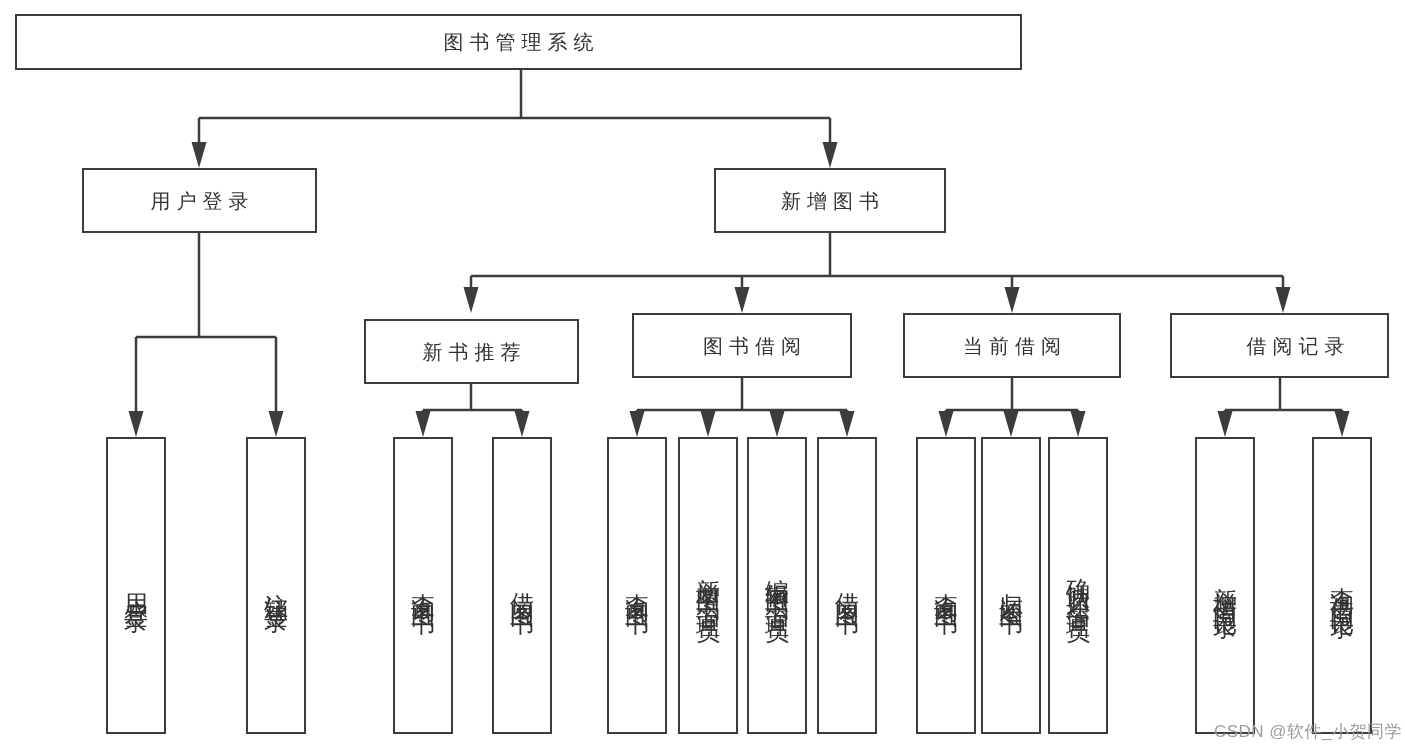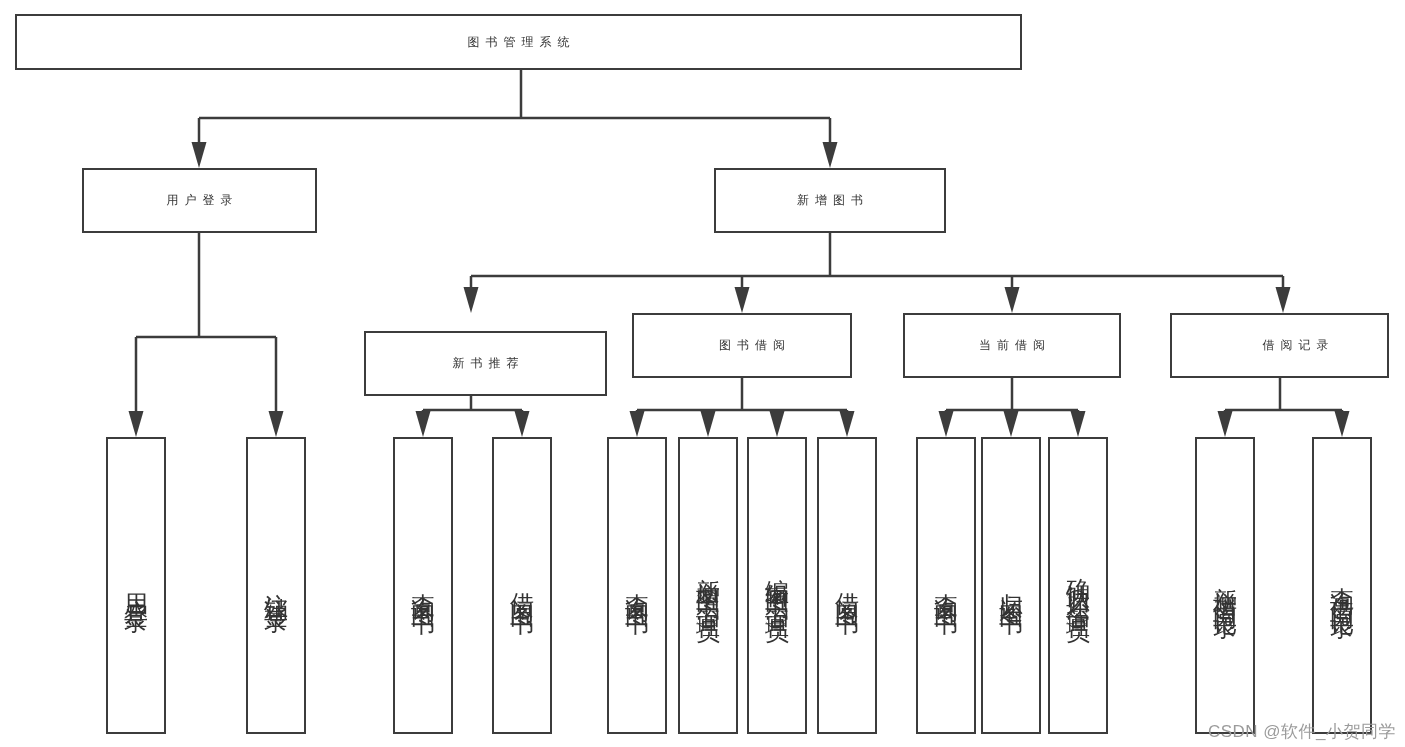--- a/index.html
+++ b/index.html
@@ -15,30 +15,30 @@
   .connectors path { stroke:var(--line, #3c3c3c); stroke-width:2.5; fill:none; }
   .connectors polygon { fill:var(--line, #3c3c3c); }
   .node {
     position:absolute;
     border:2.7px solid var(--line, #3c3c3c);
     background:#fff;
     display:flex; align-items:center; justify-content:center;
     color:var(--text, #333333);
   }
   .h-label {
-    font-size:12px; letter-spacing:6px; text-indent:6px;
+    font-size:20px; letter-spacing:6px; text-indent:6px;
     white-space:nowrap; line-height:1.2;
   }
   .v-label {
     writing-mode:vertical-rl; text-orientation:mixed;
     font-size:24px; letter-spacing:6px; line-height:1;
     white-space:nowrap;
   }
   .watermark {
-    position:absolute; right:9px; bottom:4px;
+    position:absolute; right:3px; bottom:4px;
     font-size:17px; letter-spacing:0.5px;
     color:var(--watermark, #9b9b9b);
     z-index:5;
   }
 </style>
 </head>
 <body>
 
 <div class="canvas">
 
@@ -82,21 +82,21 @@
     <span class="h-label">图书管理系统</span>
   </div>
 
   <div class="node" style="left:82px; top:168px; width:235px; height:65px;">
     <span class="h-label">用户登录</span>
   </div>
   <div class="node" style="left:714px; top:168px; width:232px; height:65px;">
     <span class="h-label">新增图书</span>
   </div>
 
-  <div class="node" style="left:364px; top:331px; width:243px; height:65px;">
+  <div class="node" style="left:364px; top:319px; width:215px; height:65px;">
     <span class="h-label">新书推荐</span>
   </div>
   <div class="node" style="left:632px; top:313px; width:220px; height:65px;padding-left:20px;">
     <span class="h-label">图书借阅</span>
   </div>
   <div class="node" style="left:903px; top:313px; width:218px; height:65px;">
     <span class="h-label">当前借阅</span>
   </div>
   <div class="node" style="left:1170px; top:313px; width:219px; height:65px;padding-left:32px;">
     <span class="h-label">借阅记录</span>

